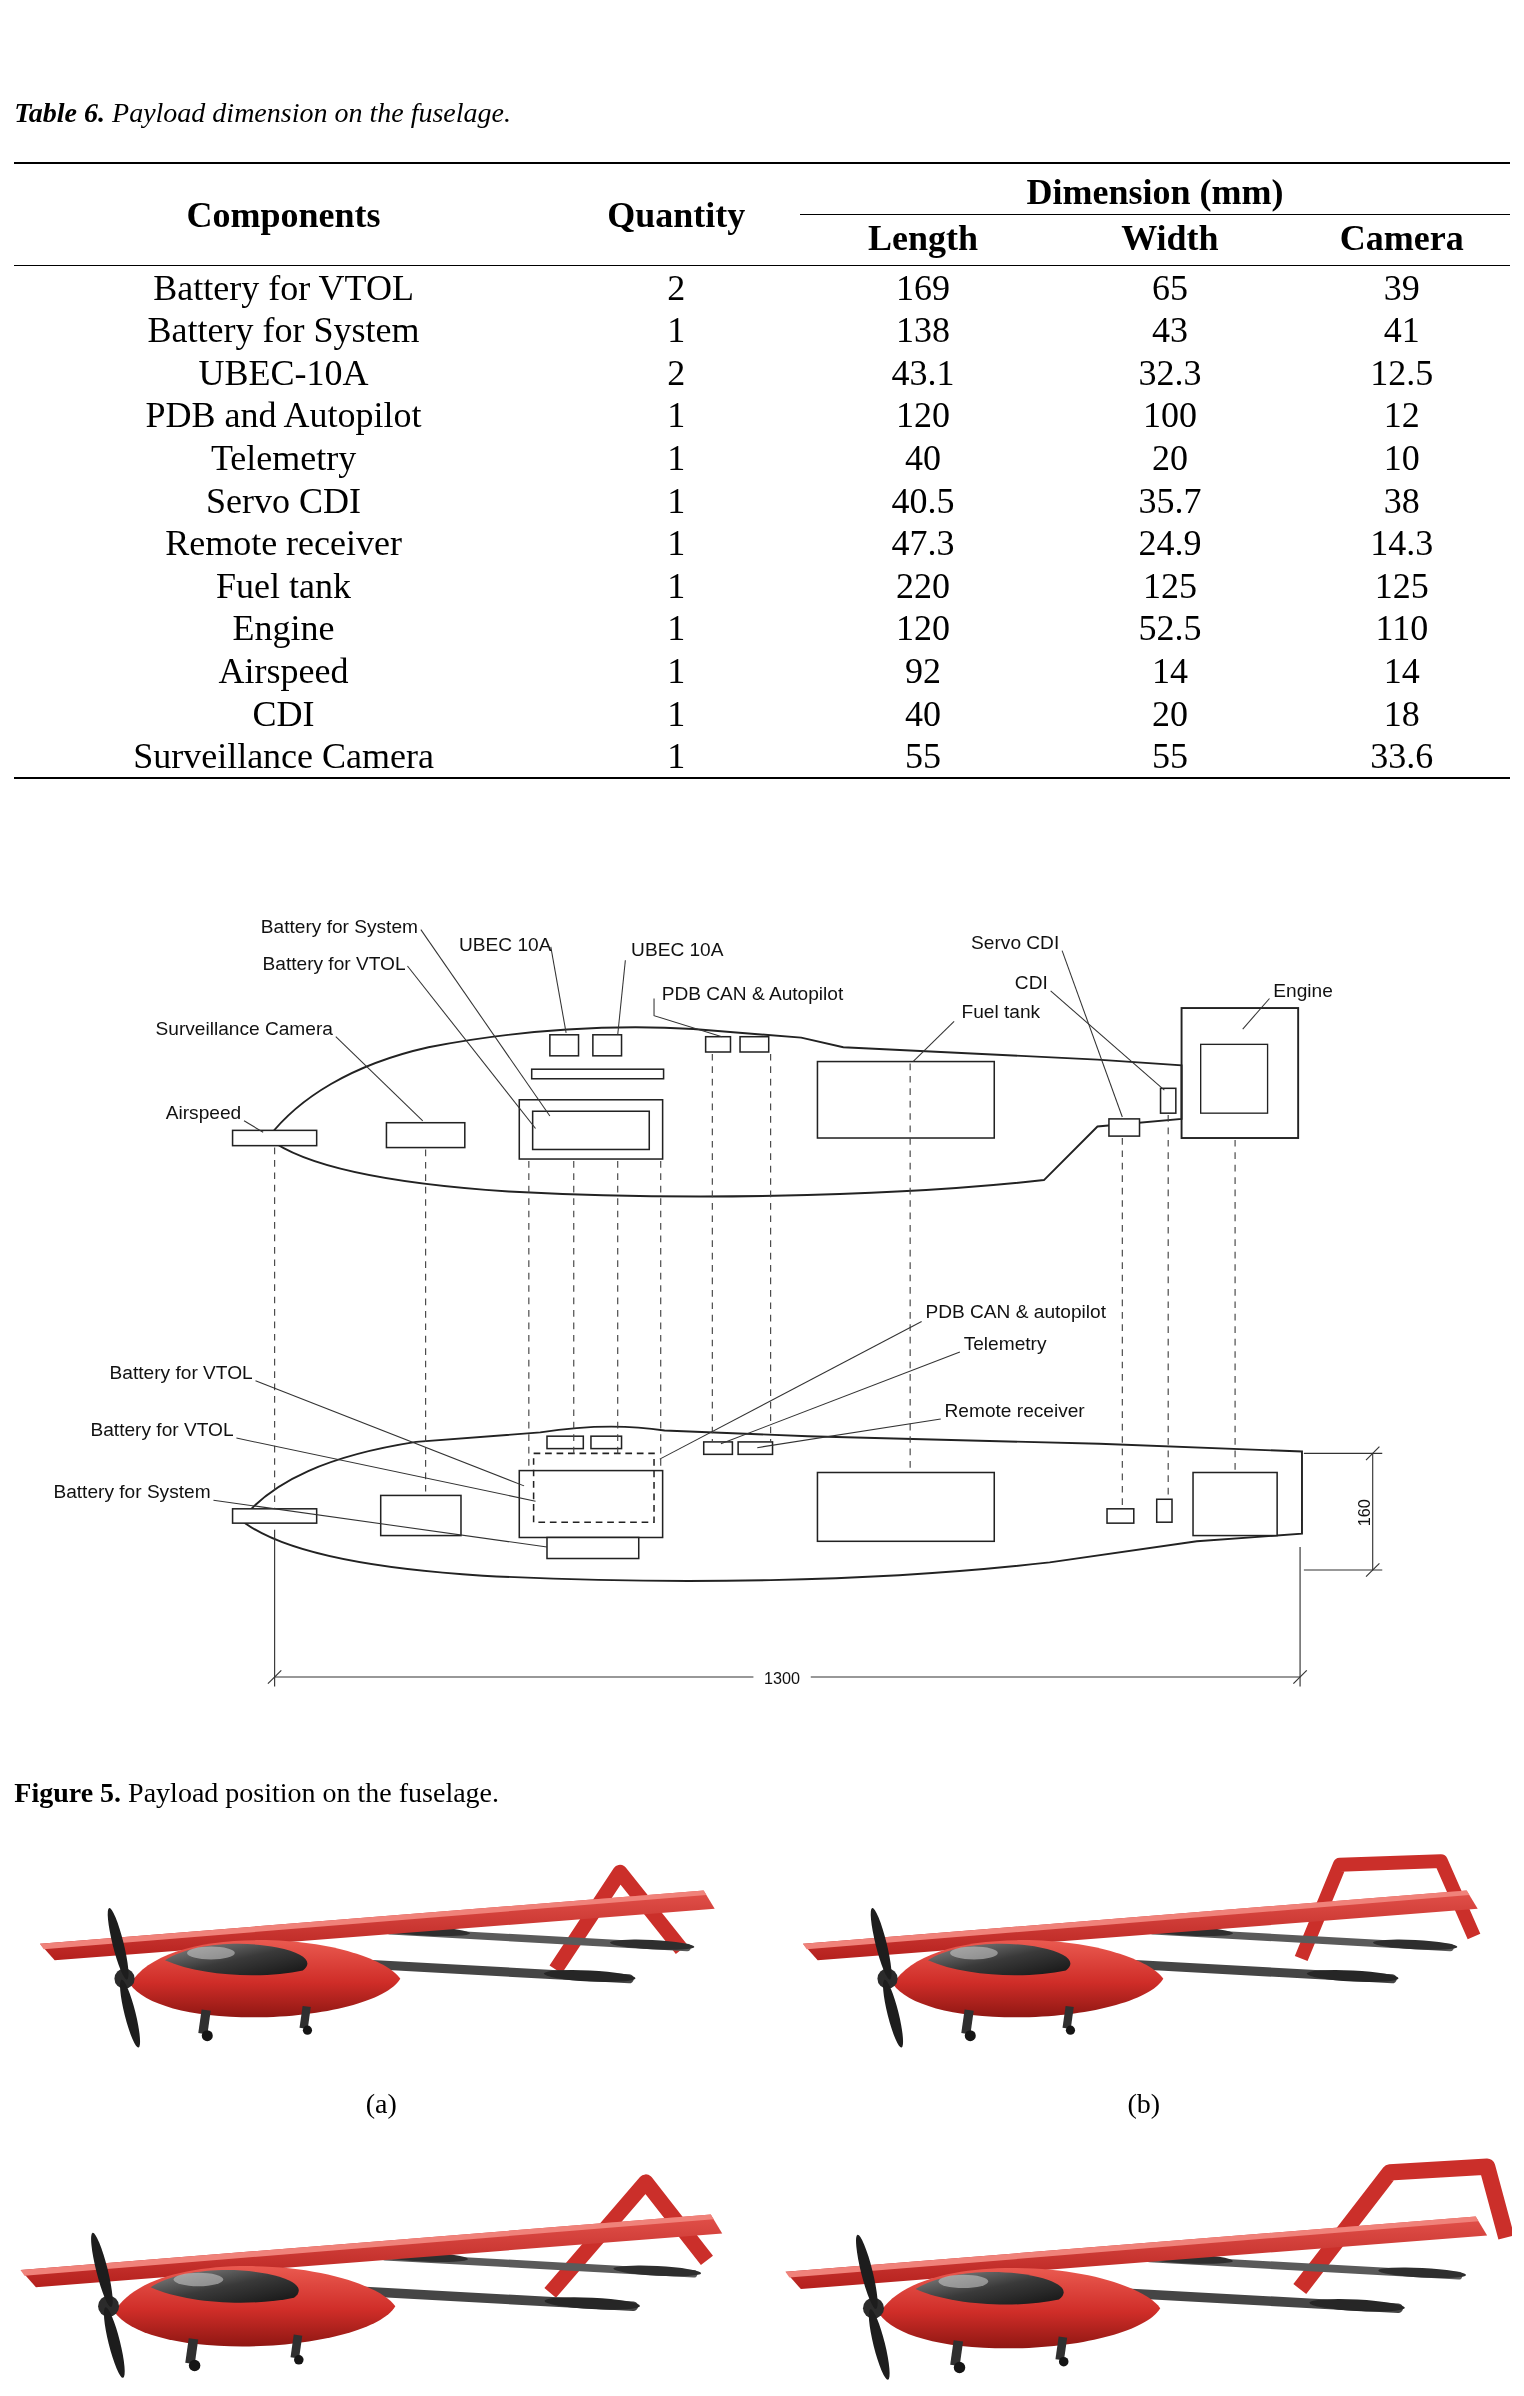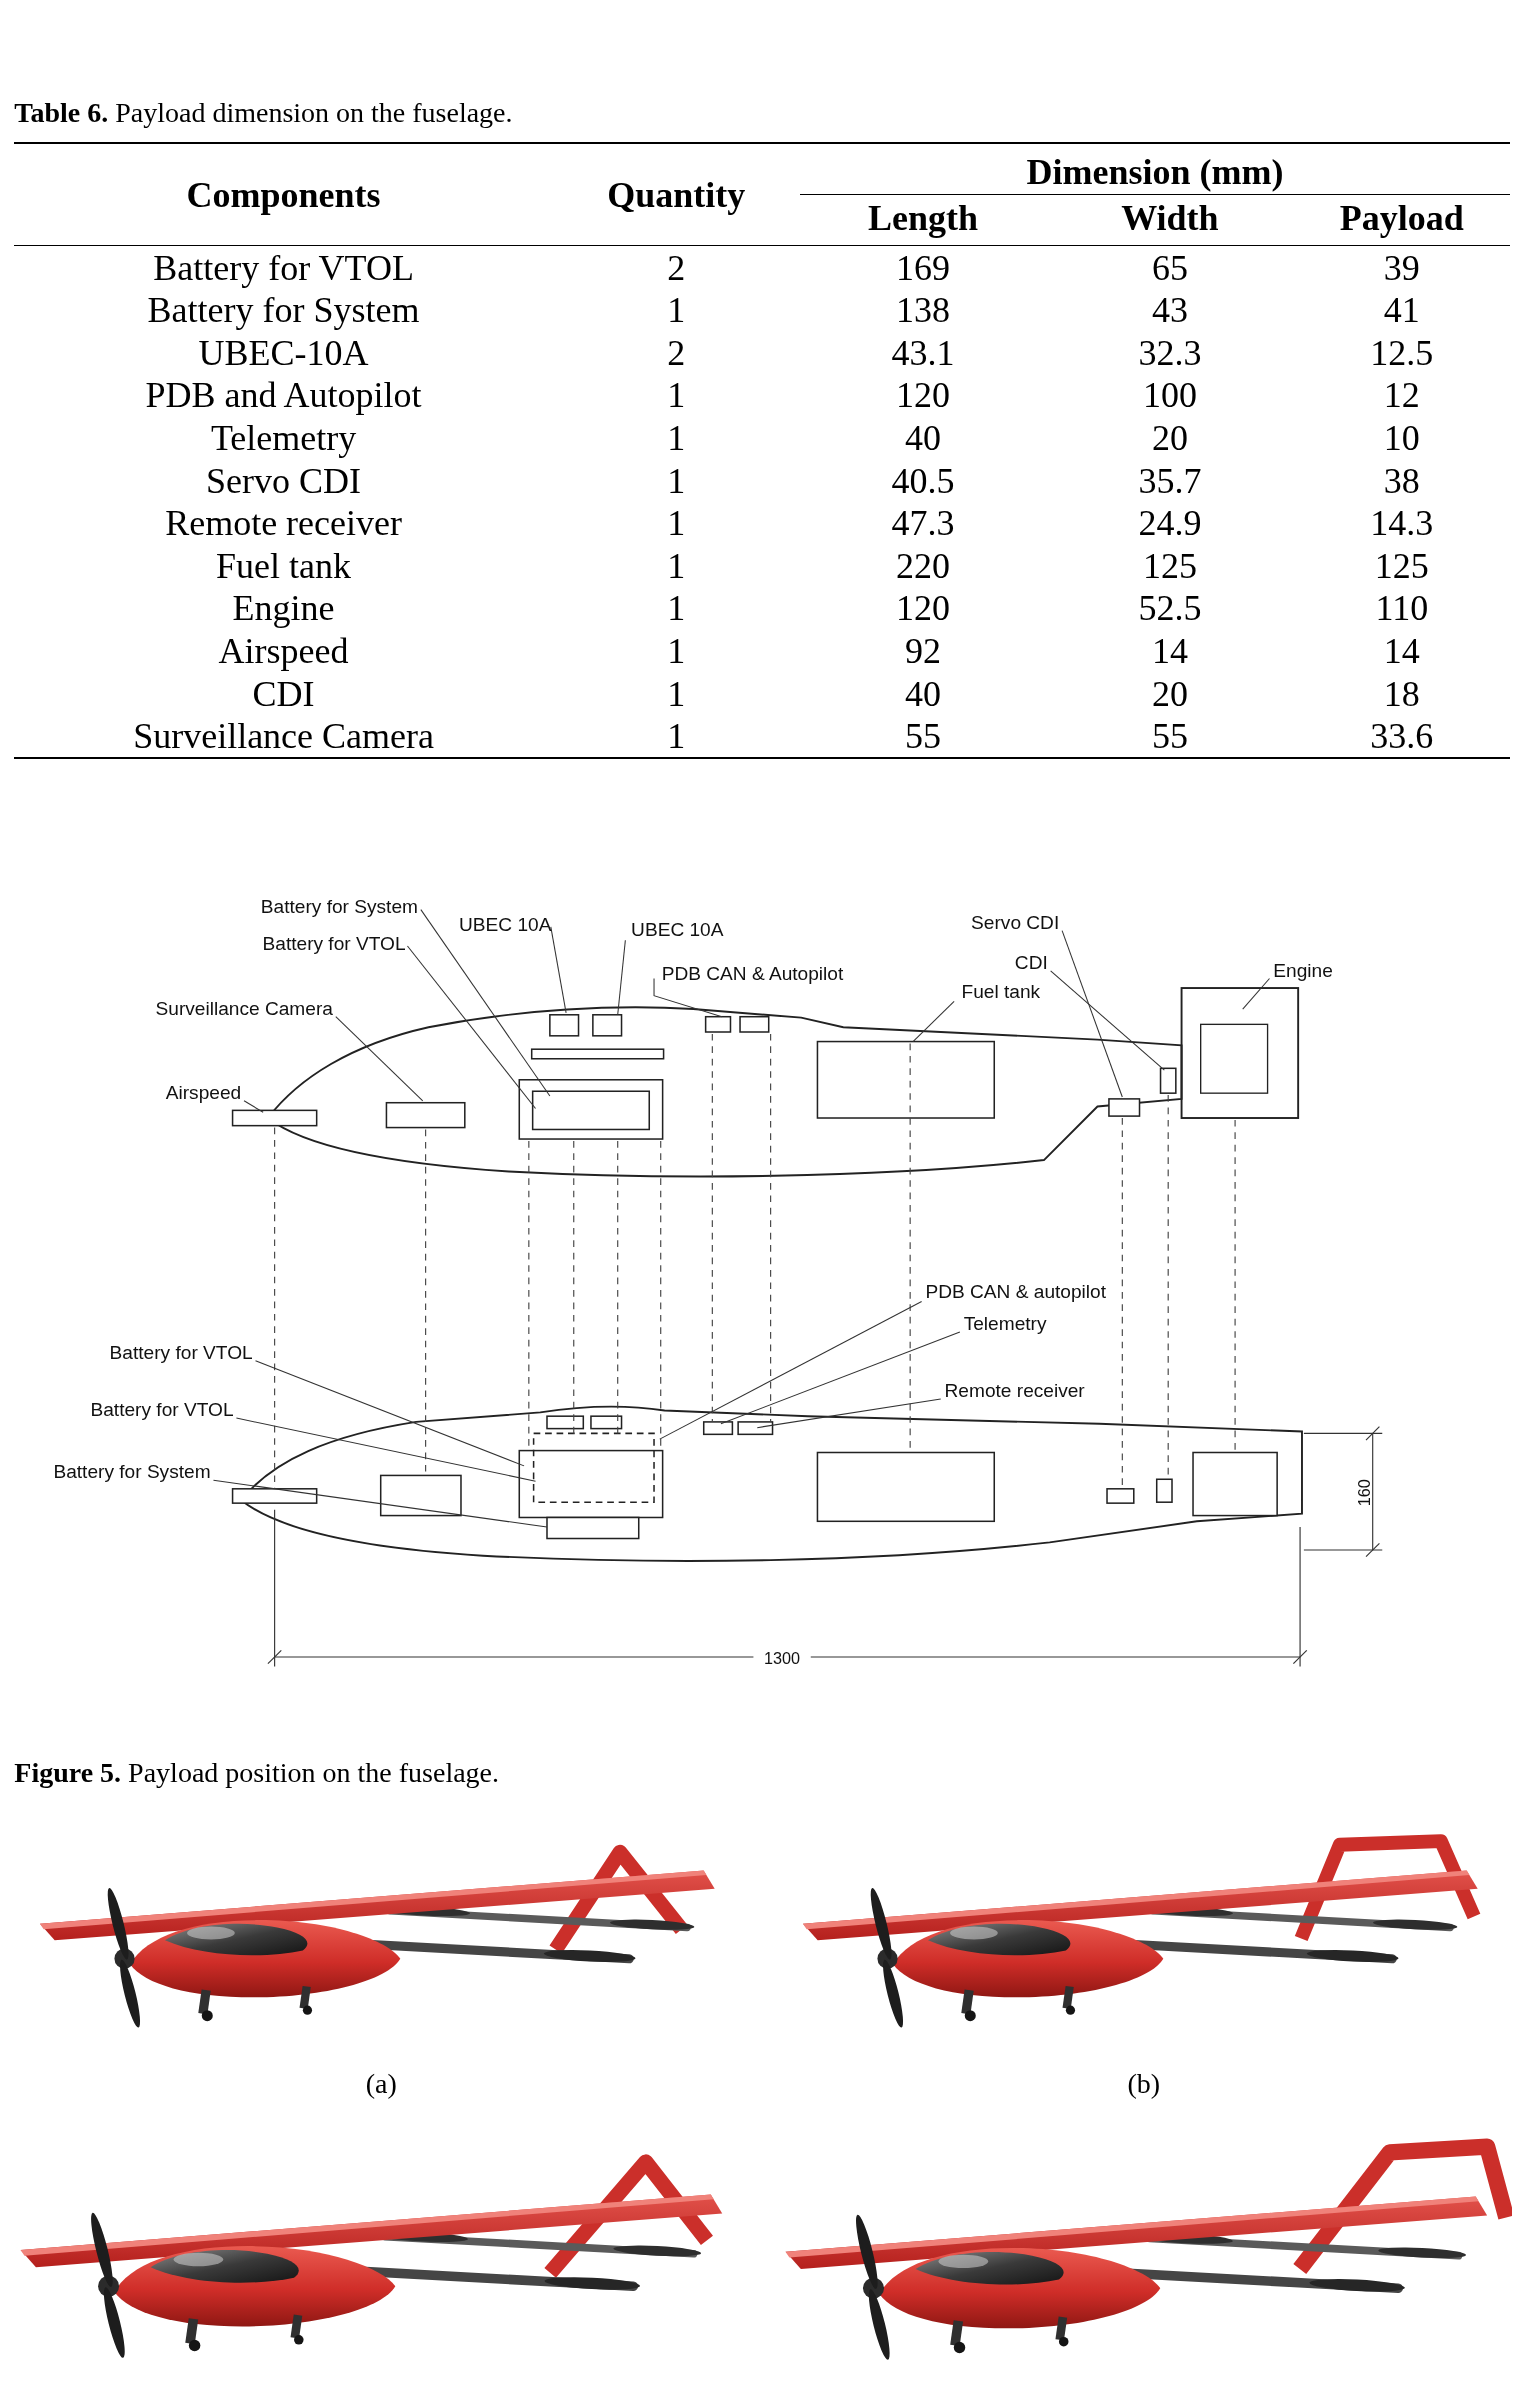--- a/index.html
+++ b/index.html
@@ -3,21 +3,21 @@
 <meta charset="utf-8">
 <style>
   * { box-sizing: border-box; }
   html, body { margin: 0; padding: 0; }
   body {
     width: 1525px; height: 2396px; overflow: hidden;
     background: #ffffff; color: #000;
     font-family: "Liberation Serif", serif;
   }
   .caption { font-size: 28px; margin: 0 14.3px; line-height: 34px; }
-  .table-caption { padding-top: 96px; margin-bottom: 12px; }
+  .table-caption { padding-top: 96px; margin-bottom: 32px; font-style: italic; }
   .figure-caption { margin-top: 34px; }
   .caption b { font-weight: bold; }
 
   table.tbl {
     border-collapse: collapse; table-layout: fixed;
     width: 1496px; margin: 0 14.3px;
     border-top: 2.5px solid #000; border-bottom: 2.5px solid #000;
     font-size: 36px;
   }
   .tbl th, .tbl td { text-align: center; padding: 5.3px 3.8px; line-height: 32px; }
@@ -52,21 +52,21 @@
   </colgroup>
   <thead>
     <tr>
       <th rowspan="2">Components</th>
       <th rowspan="2">Quantity</th>
       <th colspan="3" class="dim-group">Dimension (mm)</th>
     </tr>
     <tr class="subhead">
       <th>Length</th>
       <th>Width</th>
-      <th>Payload</th>
+      <th>Camera</th>
     </tr>
   </thead>
   <tbody>
     <tr>
         <td>Battery for VTOL</td>
         <td>2</td>
         <td>169</td>
         <td>65</td>
         <td>39</td>
       </tr>

